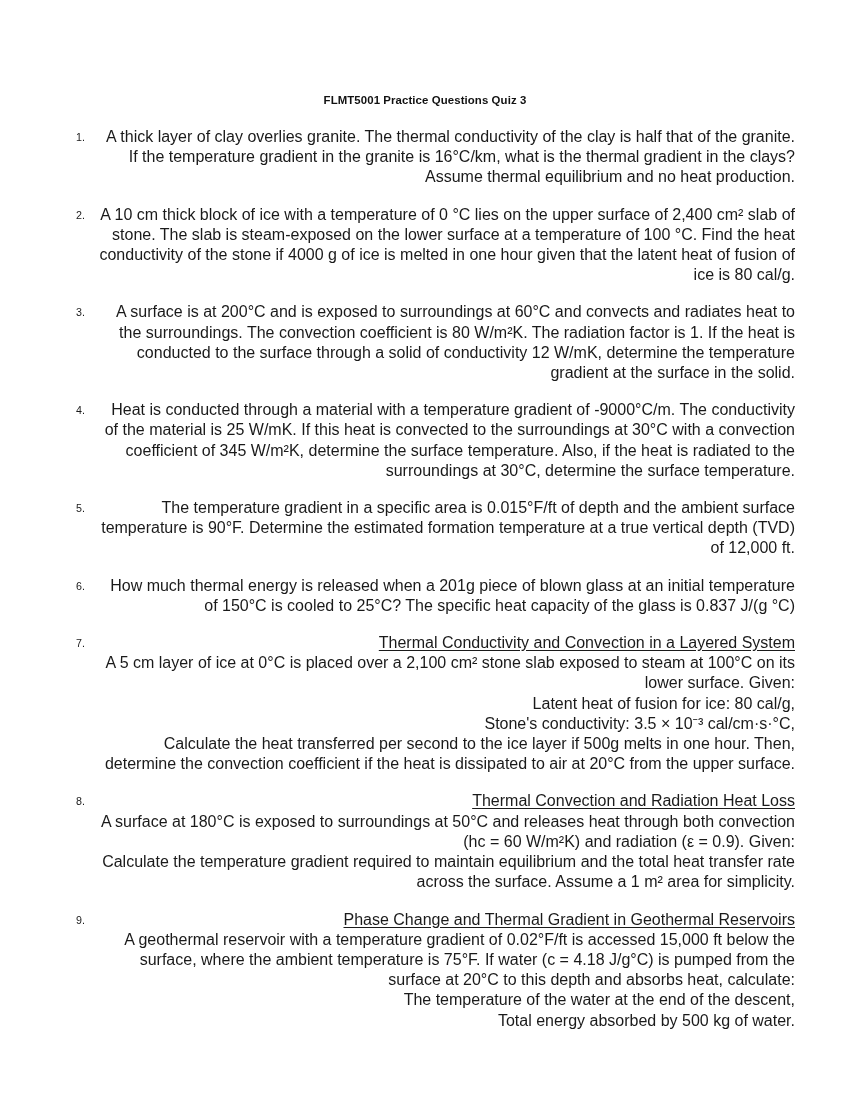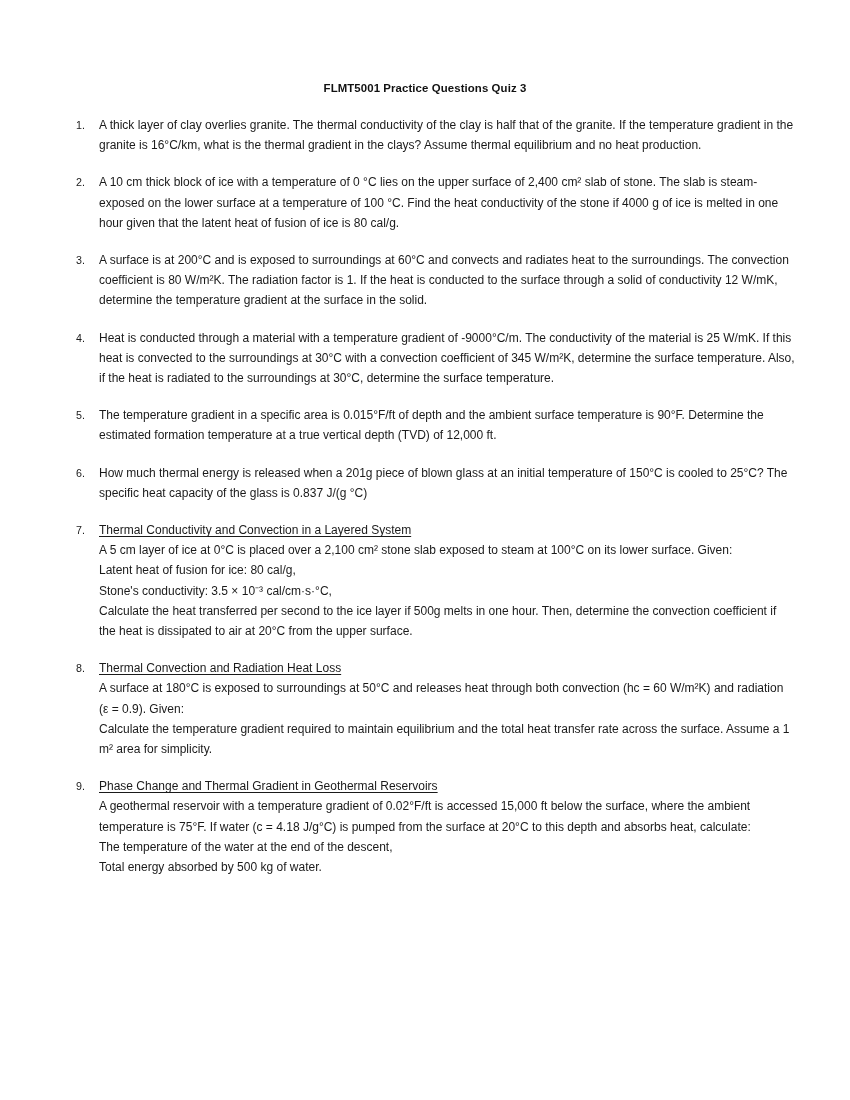--- a/index.html
+++ b/index.html
@@ -20,21 +20,21 @@
     height: 1100px;
     background: #ffffff;
     box-sizing: border-box;
     padding: 82px 55px 40px 55px;
   }
   .doc-title {
     text-align: center;
     font-size: 11.4px;
     font-weight: bold;
     letter-spacing: 0.1px;
-    margin: 0 0 21px 0;
+    margin: 12px 0 21px 0;
     color: #111111;
   }
   ol.q-list {
     list-style: none;
     margin: 0;
     padding: 0;
   }
   ol.q-list > li {
     position: relative;
     padding-left: 44px;
@@ -47,25 +47,25 @@
     position: absolute;
     left: 0;
     top: 0;
     width: 30px;
     text-align: right;
     font-size: 10.7px;
     line-height: 20.2px;
     color: #1a1a1a;
   }
   .q-body {
-    font-size: 12px;
+    font-size: 16px;
     line-height: 20.2px;
     color: #1a1a1a;
     max-width: 697px;
-    text-align: left;
+    text-align: right;
   }
   .q-heading {
     text-decoration: underline;
     text-underline-offset: 2px;
   }
   .q-line {
     display: block;
   }
   .q-para {
     display: block;

